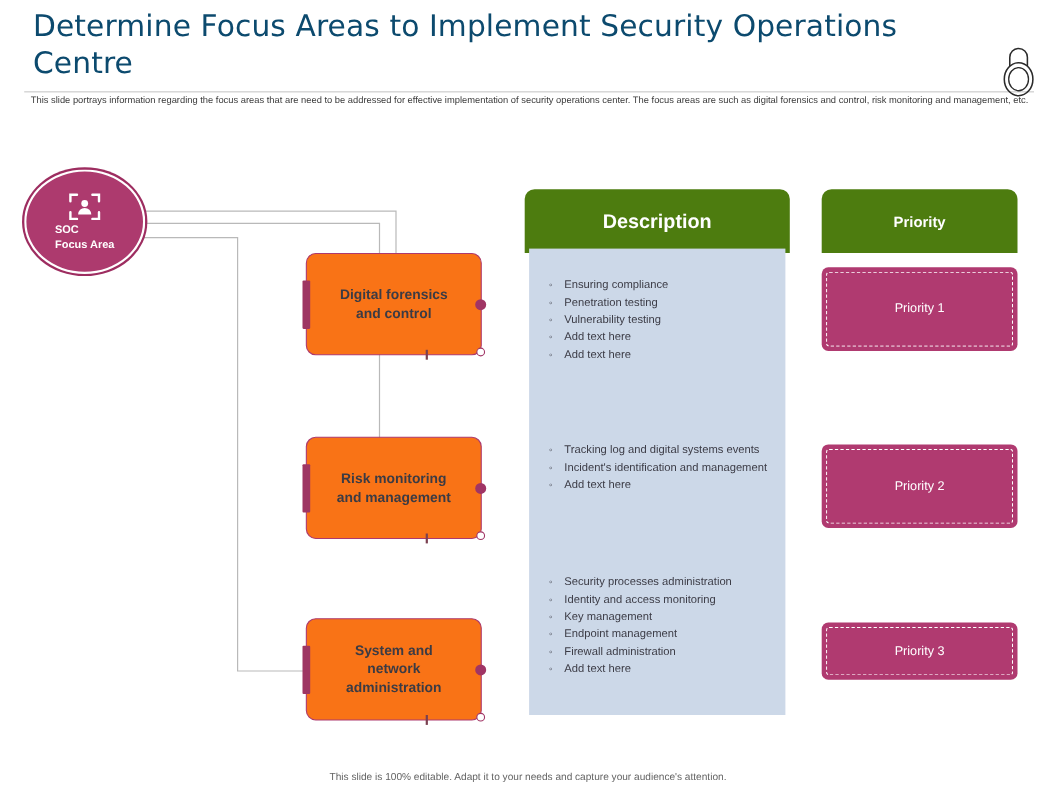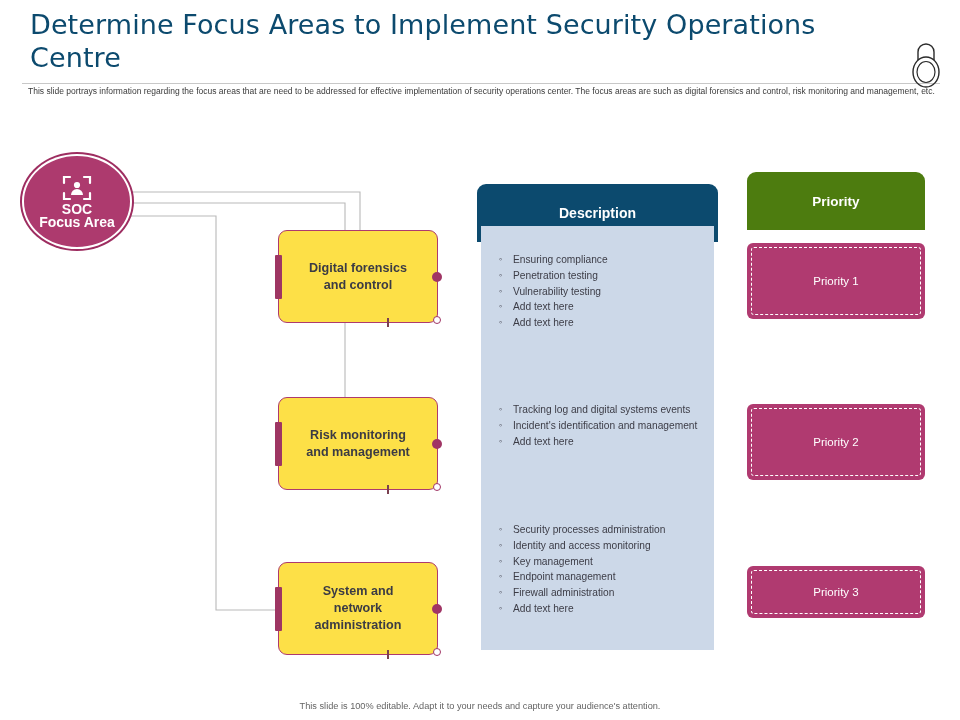--- a/index.html
+++ b/index.html
@@ -76,41 +76,40 @@
     align-items: center;
     justify-content: center;
     color: #ffffff;
   }
   .soc-icon {
     width: 30px;
     height: 26px;
     margin-bottom: 2px;
   }
   .soc-label {
-    font-size: 14px;
+    font-size: 10px;
     font-weight: bold;
     line-height: 13px;
-    text-align: center;
     white-space: pre-line;
   }
 
   
   .connectors {
     position: absolute;
     left: 0; top: 0;
     width: 960px; height: 720px;
     pointer-events: none;
   }
 
   
   .focus-box {
     position: absolute;
     border: 1.3px solid #ad3a6e;
     border-radius: 9px;
-    background: #fde047;
+    background: #f97316;
     display: flex;
     align-items: center;
     justify-content: center;
     text-align: center;
     font-size: 12.6px;
     font-weight: bold;
     color: #3b3b44;
     line-height: 17px;
     box-sizing: border-box;
   }
@@ -156,27 +155,27 @@
   
   .desc-panel {
     position: absolute;
     left: 477px;
     top: 172px;
     width: 241px;
     height: 478px;
   }
   .panel-head {
     position: absolute;
-    left: 0; top: 12px;
+    left: 0; top: 0;
     width: 100%;
     height: 58px;
-    background: #0c4a6e;
+    background: #4d7c0f;
     border-radius: 9px 9px 0 0;
     color: #ffffff;
-    font-size: 14px;
+    font-size: 18px;
     font-weight: bold;
     display: flex;
     align-items: center;
     justify-content: center;
   }
   .panel-body {
     position: absolute;
     left: 4px;
     top: 54px;
     width: 233px;

